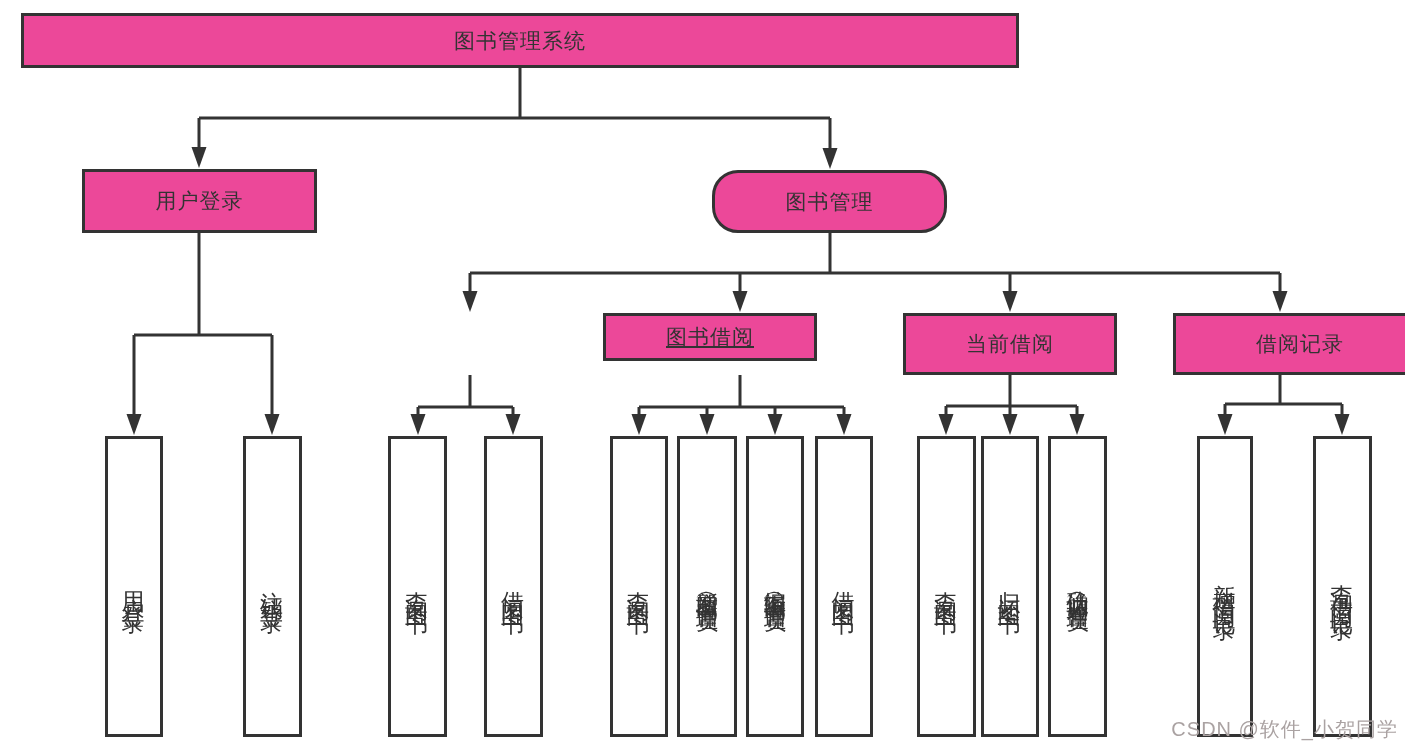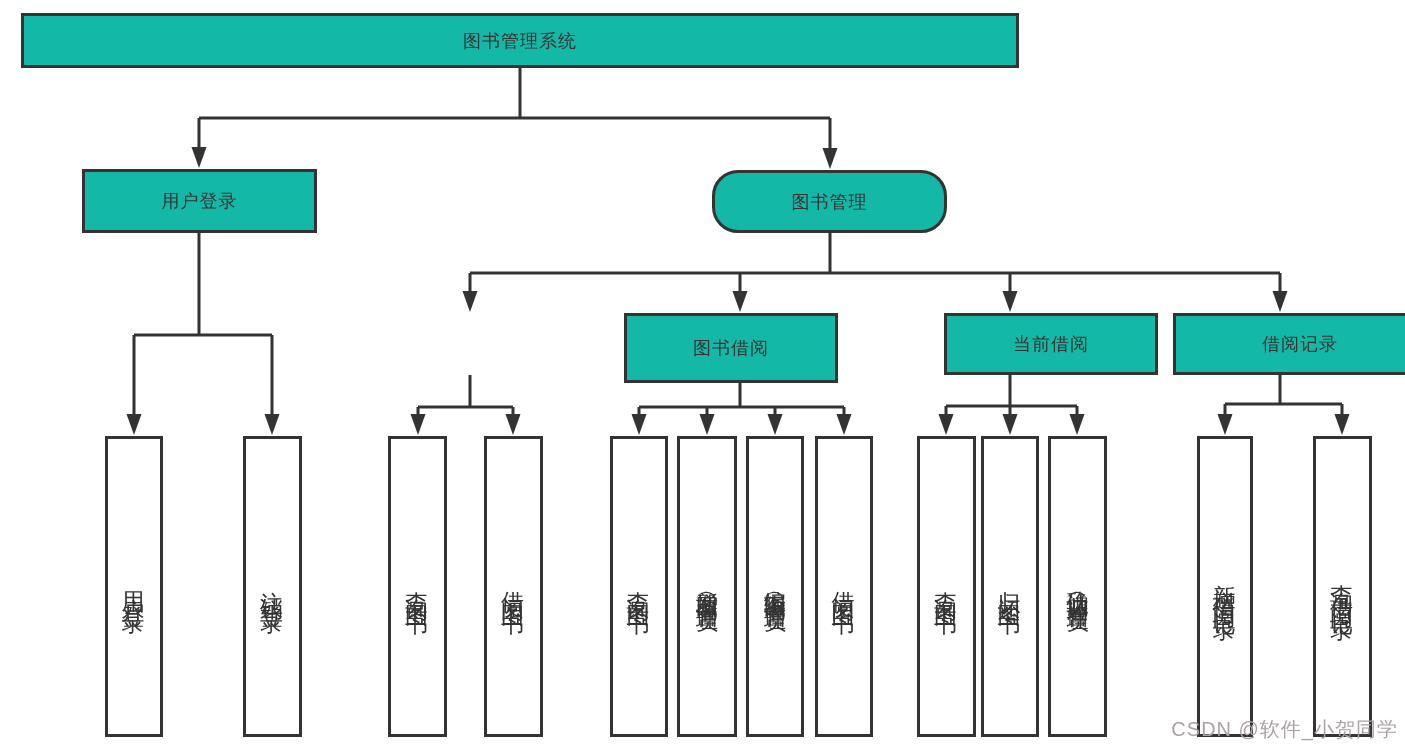--- a/index.html
+++ b/index.html
@@ -13,26 +13,26 @@
   }
   #connectors {
     position: absolute;
     left: 0; top: 0;
     width: 1405px; height: 747px;
   }
   .node {
     position: absolute;
     box-sizing: border-box;
     border: 3px solid #333333;
-    background: #14b8a6;
+    background: #ec4899;
     display: flex;
     align-items: center;
     justify-content: center;
     color: #333333;
-    font-size: 18px;
+    font-size: 21px;
     letter-spacing: 1px;
     white-space: nowrap;
   }
   .leaf {
     position: absolute;
     box-sizing: border-box;
     border: 3px solid #333333;
     background: #ffffff;
     top: 436px;
     height: 301px;
@@ -103,22 +103,22 @@
       <polygon points="1217.5,414 1232.5,414 1225,435"></polygon>
       <polygon points="1334.5,414 1349.5,414 1342,435"></polygon>
     </g>
   </svg>
 
   <div class="node" style="left:21px; top:13px; width:998px; height:55px;">图书管理系统</div>
 
   <div class="node" style="left:82px; top:169px; width:235px; height:64px;">用户登录</div>
   <div class="node" style="left:712px; top:170px; width:235px; height:63px;border-radius:26px;">图书管理</div>
 
-  <div class="node" style="left:624px; top:313px; width:214px; height:70px;">图书借阅</div>
-  <div class="node" style="left:903px; top:313px; width:214px; height:62px;margin-left:41px;">当前借阅</div>
+  <div class="node" style="left:603px; top:313px; width:214px; height:48px;text-decoration:underline;">图书借阅</div>
+  <div class="node" style="left:903px; top:313px; width:214px; height:62px;">当前借阅</div>
   <div class="node" style="left:1173px; top:313px; width:254px; height:62px;">借阅记录</div>
 
   <div class="leaf" style="left:105px; width:58px;">
     <span>用户登录</span>
   </div>
   <div class="leaf" style="left:243px; width:59px;">
     <span>注销登录</span>
   </div>
 
   <div class="leaf" style="left:388px; width:59px;">

